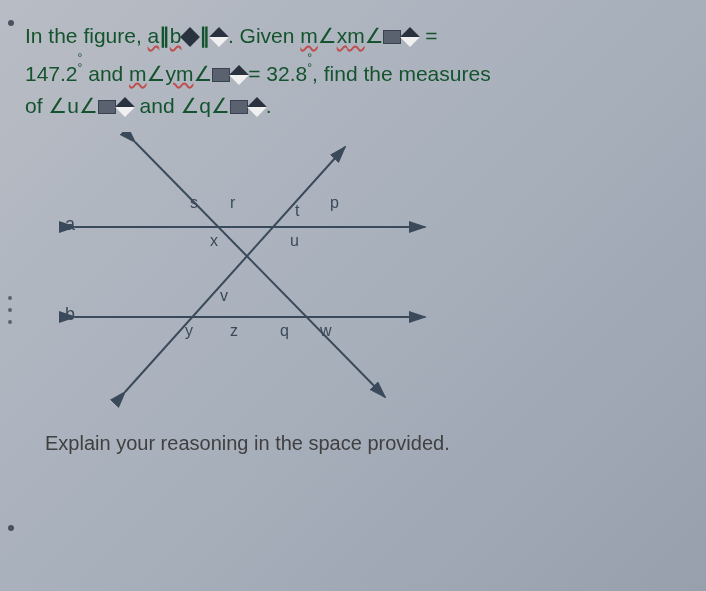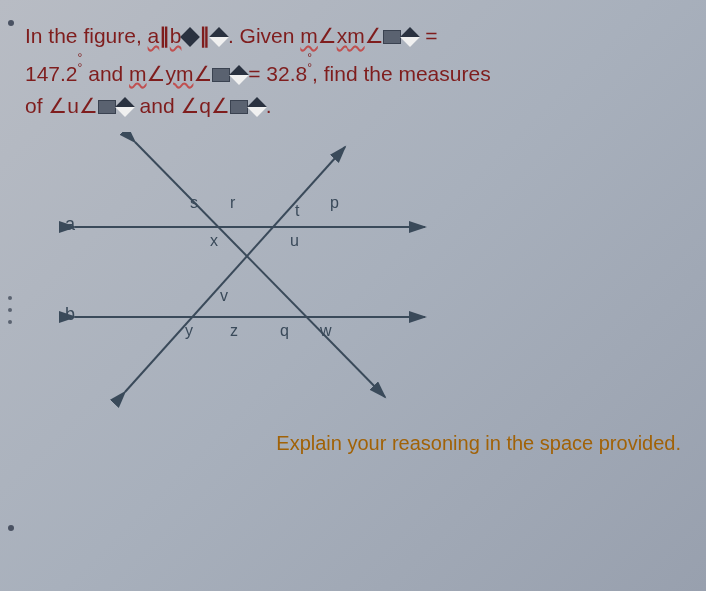--- a/index.html
+++ b/index.html
@@ -12,21 +12,21 @@
       height: 591px;
       background: linear-gradient(135deg, #b8bcc4 0%, #a8b0bc 50%, #98a0ae 100%);
       font-family: Arial, sans-serif;
       padding: 20px 25px;
       position: relative;
       overflow: hidden;
     }
     .problem-text {
       font-size: 21px;
       line-height: 1.5;
-      color: #7f1d1d;
+      color: #14532d;
       margin-bottom: 4px;
     }
     .underline-word {
       text-decoration: underline;
       text-decoration-style: wavy;
       text-decoration-color: #c05050;
     }
     .squiggle {
       text-decoration: underline;
       text-decoration-style: wavy;
@@ -81,24 +81,23 @@
       width: 100%;
       height: 100%;
     }
     .diagram-label {
       position: absolute;
       font-size: 18px;
       color: #3a4a5a;
     }
     .explain-text {
       font-size: 20px;
-      color: #a16207;
+      color: #404040;
       margin-top: 15px;
       padding-left: 20px;
-      text-align: right;
     }
     .left-dots {
       position: absolute;
       left: 8px;
       top: 50%;
       display: flex;
       flex-direction: column;
       gap: 8px;
     }
     .left-dots span {

